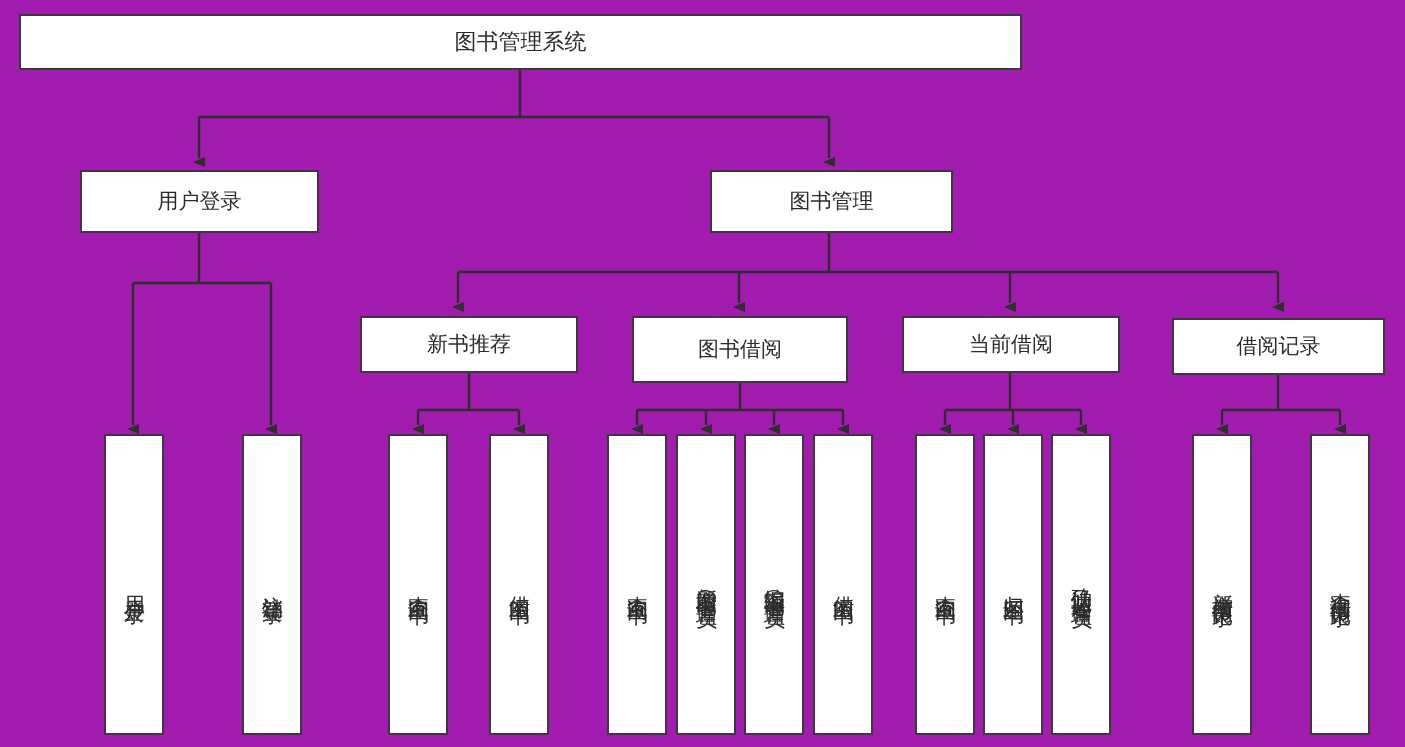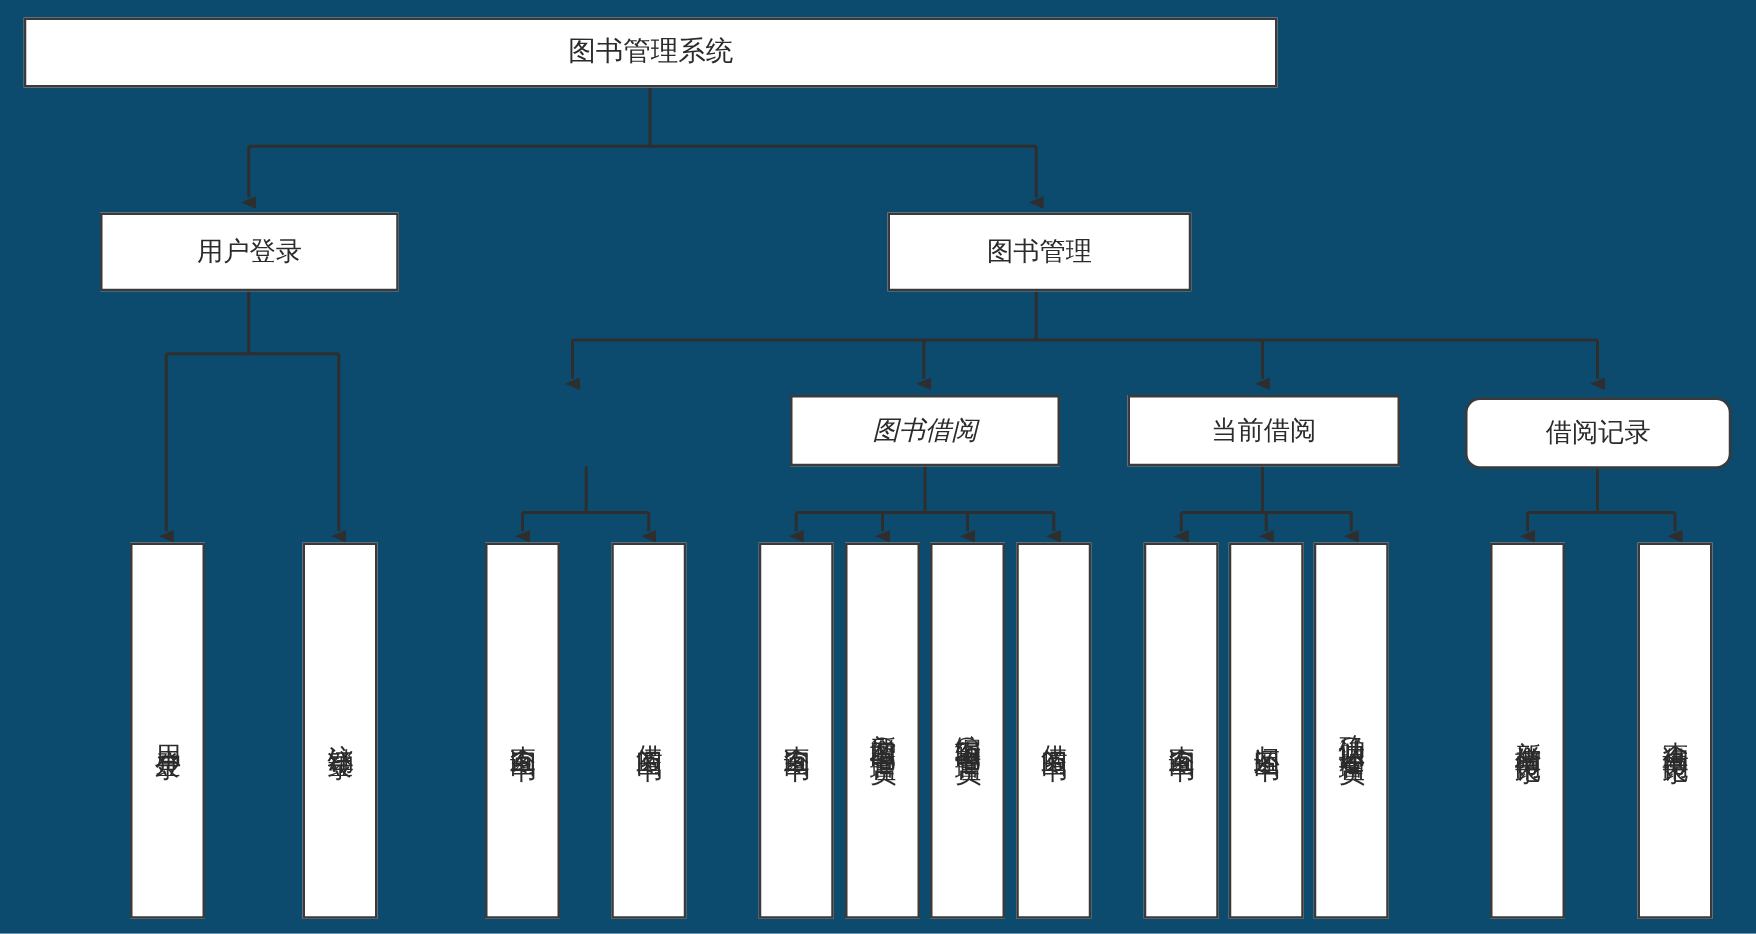--- a/index.html
+++ b/index.html
@@ -8,21 +8,21 @@
     padding: 0;
     background: #ffffff;
   }
   body {
     font-family: "DejaVu Sans", "Liberation Sans", sans-serif;
   }
   #canvas {
     position: relative;
     width: 1405px;
     height: 747px;
-    background: #0c4a6e;
+    background: #a21caf;
     overflow: hidden;
   }
   svg.edges {
     position: absolute;
     left: 0;
     top: 0;
     width: 1405px;
     height: 747px;
     pointer-events: none;
   }
@@ -129,30 +129,33 @@
   </div>
 
   <div class="node horizontal" style="left:80px; top:170px; width:239px; height:63px;">
     <span class="label">用户登录</span>
   </div>
 
   <div class="node horizontal" style="left:710px; top:170px; width:243px; height:63px;">
     <span class="label">图书管理</span>
   </div>
 
-
-  <div class="node horizontal" style="left:632px; top:316px; width:216px; height:57px;font-style:italic;">
+  <div class="node horizontal" style="left:360px; top:316px; width:218px; height:57px;">
+    <span class="label">新书推荐</span>
+  </div>
+
+  <div class="node horizontal" style="left:632px; top:316px; width:216px; height:67px;">
     <span class="label">图书借阅</span>
   </div>
 
   <div class="node horizontal" style="left:902px; top:316px; width:218px; height:57px;">
     <span class="label">当前借阅</span>
   </div>
 
-  <div class="node horizontal" style="left:1172px; top:318px; width:213px; height:57px;border-radius:12px;">
+  <div class="node horizontal" style="left:1172px; top:318px; width:213px; height:57px;">
     <span class="label">借阅记录</span>
   </div>
 
   <div class="node vertical" style="left:104px; top:434px; width:60px; height:301px;">
     <span class="label">用户登录</span>
   </div>
 
   <div class="node vertical" style="left:242px; top:434px; width:60px; height:301px;">
     <span class="label">注销登录</span>
   </div>

